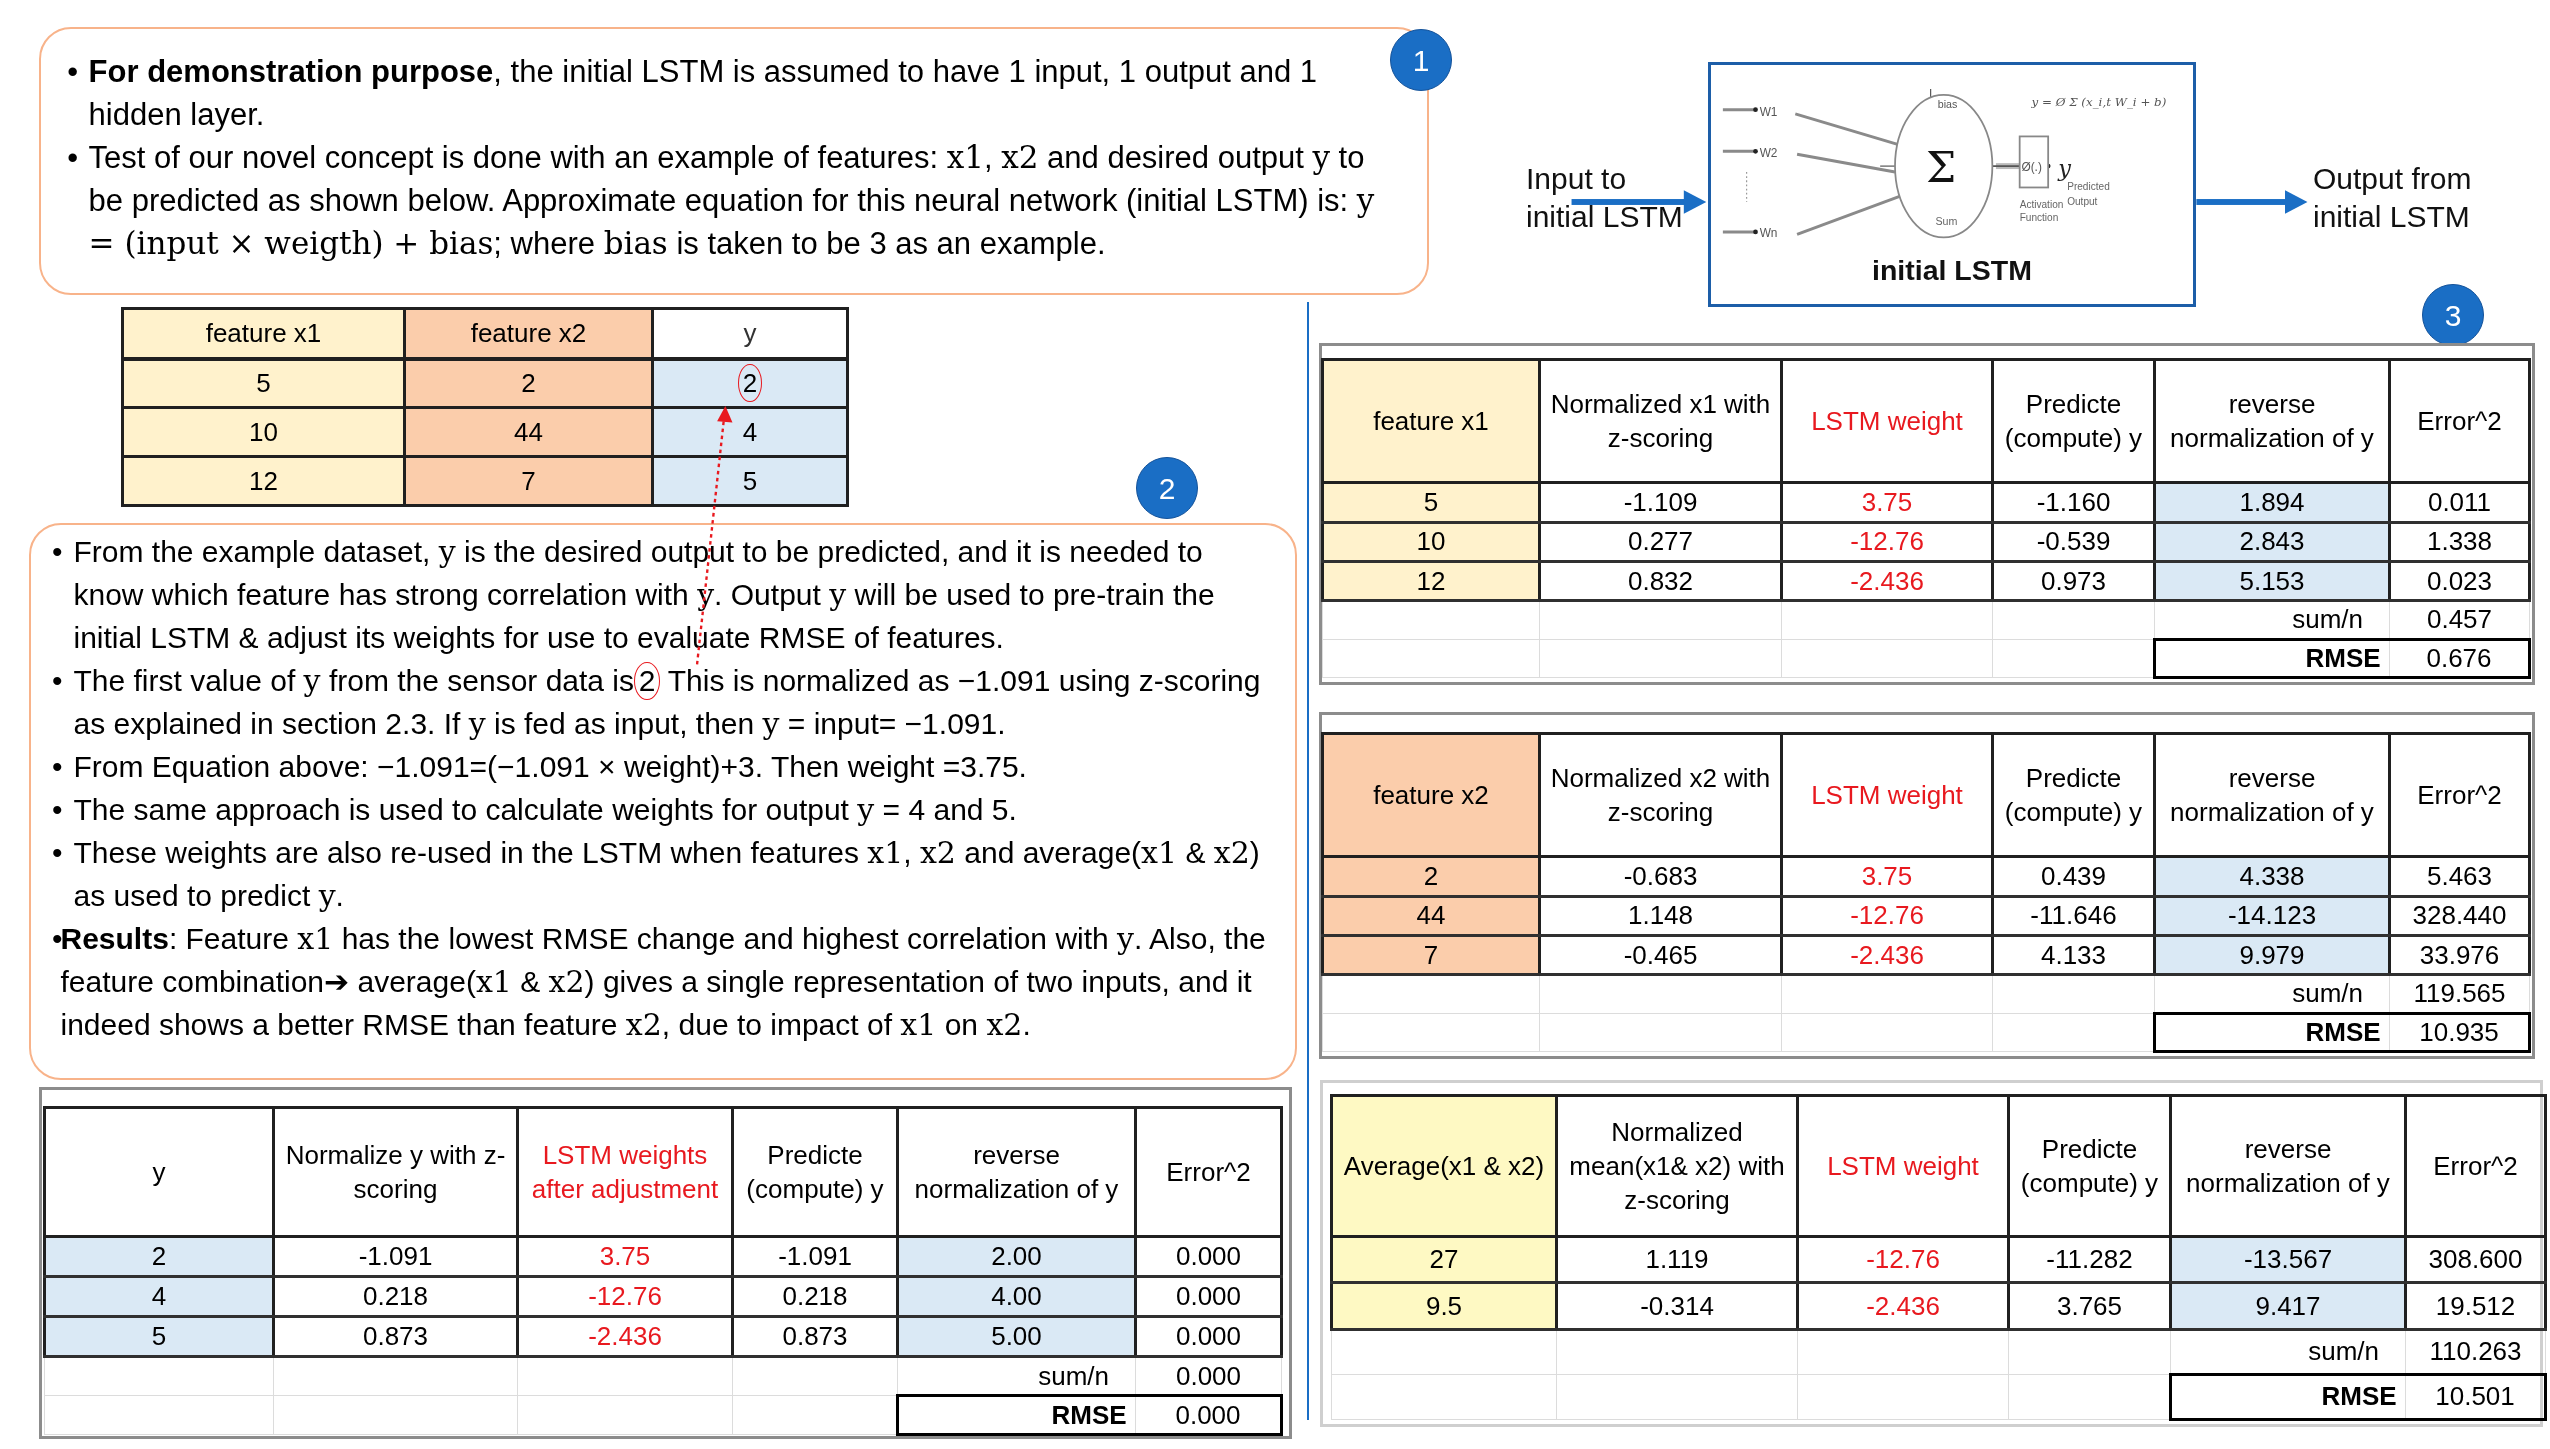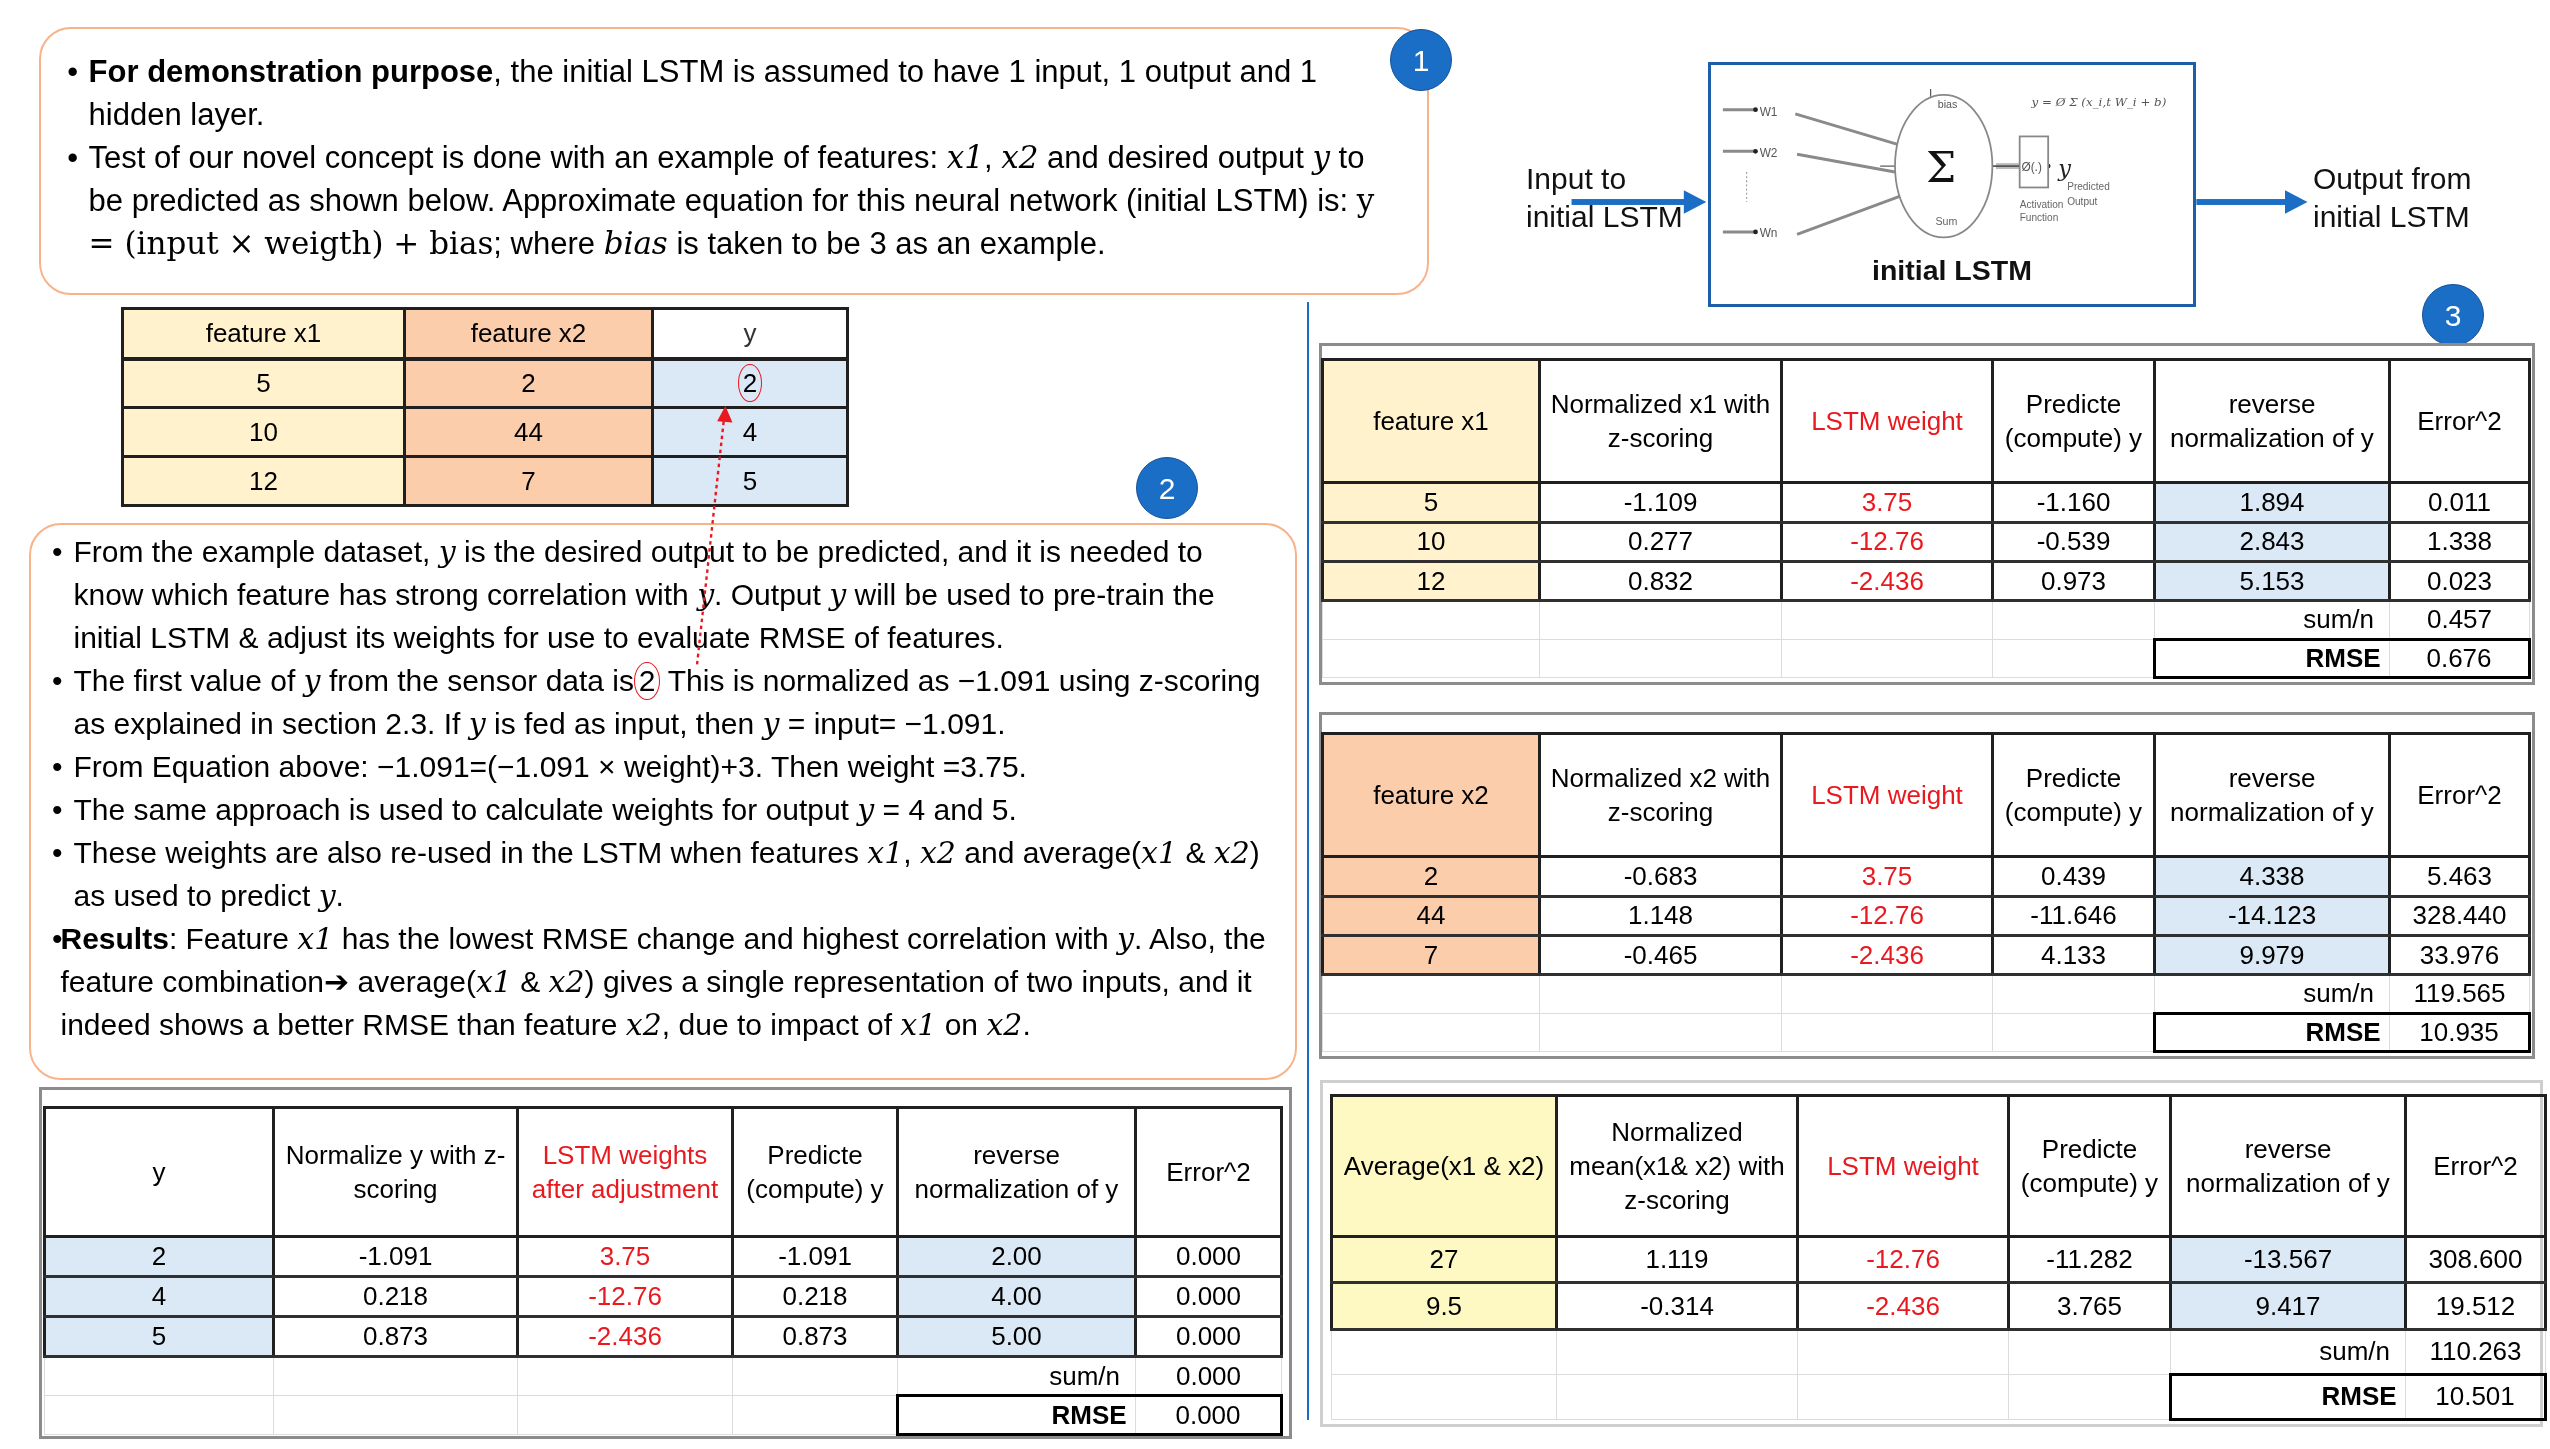--- a/index.html
+++ b/index.html
@@ -7,35 +7,35 @@
          font-family:"Liberation Sans", "DejaVu Sans", sans-serif; color:#000; }
   .abs { position:absolute; }
 
   
   .callout { position:absolute; border:2.4px solid #f8b38a; border-radius:32px; background:#fff; box-sizing:border-box; }
   .callout ul { list-style:none; margin:0; padding:0; }
   .callout li { position:relative; padding-left:25px; }
   .callout li::before { content:"\2022"; position:absolute; left:3.6px; top:0; }
   .box1 { left:39px; top:27px; width:1390px; height:268px; padding:21.4px 24px 0 22.6px; font-size:31px; line-height:43px; }
   .box2 { left:28.5px; top:523px; width:1268px; height:557px; padding:4.8px 18px 0 18px; font-size:30px; line-height:43px; }
-  .math { font-family:"DejaVu Serif", "Liberation Serif", serif; font-style:italic; }
+  .math { font-family:"DejaVu Serif", "Liberation Serif", serif; }
   .mathr { font-family:"DejaVu Serif", "Liberation Serif", serif; }
   .b { font-weight:bold; }
   .redcirc { display:inline-block; border:1.8px solid #e8191f; border-radius:50%; padding:0 3.6px; line-height:36px; }
 
   .badge { position:absolute; width:62px; height:62px; border-radius:50%; background:#1a6ec5;
            color:#fff; font-size:30px; text-align:center; line-height:62px; border:1.8px solid #15539a; box-sizing:border-box; }
 
   
   table.sheet { position:absolute; border-collapse:collapse; table-layout:fixed; font-size:26px; }
   table.sheet td { border:1.2px solid #d4d4d4; text-align:center; vertical-align:middle; padding:0; overflow:hidden; }
   table.sheet td.h { border:3px solid #202020; line-height:34px; }
   table.sheet td.d { border-left:3px solid #202020; border-right:3px solid #202020; border-top:3.6px solid #303030; border-bottom:3.6px solid #303030; }
   table.sheet td.blank { border:1.2px solid #dcdcdc; }
-  table.sheet td.lab { text-align:right; padding-right:15px; border:1.2px solid #dcdcdc; }
+  table.sheet td.lab { text-align:right; padding-right:26px; border:1.2px solid #dcdcdc; }
   table.sheet td.rmsel { text-align:right; padding-right:8.3px; font-weight:bold; border-left:3.6px solid #000; border-top:3.6px solid #000; border-bottom:3.6px solid #000; border-right:1.2px solid #dcdcdc; }
   table.sheet td.rmsev { font-weight:normal; border-right:3.6px solid #000; border-top:3.6px solid #000; border-bottom:3.6px solid #000; }
   .bg-x1 { background:#fff2cc; }
   .bg-x2 { background:#fbcdab; }
   .bg-avg { background:#fef9c3; }
   .bg-y  { background:#dae9f5; }
   .red { color:#e8191f; }
   .frame { position:absolute; border:3px solid #8c8c8c; box-sizing:border-box; }
 
   

